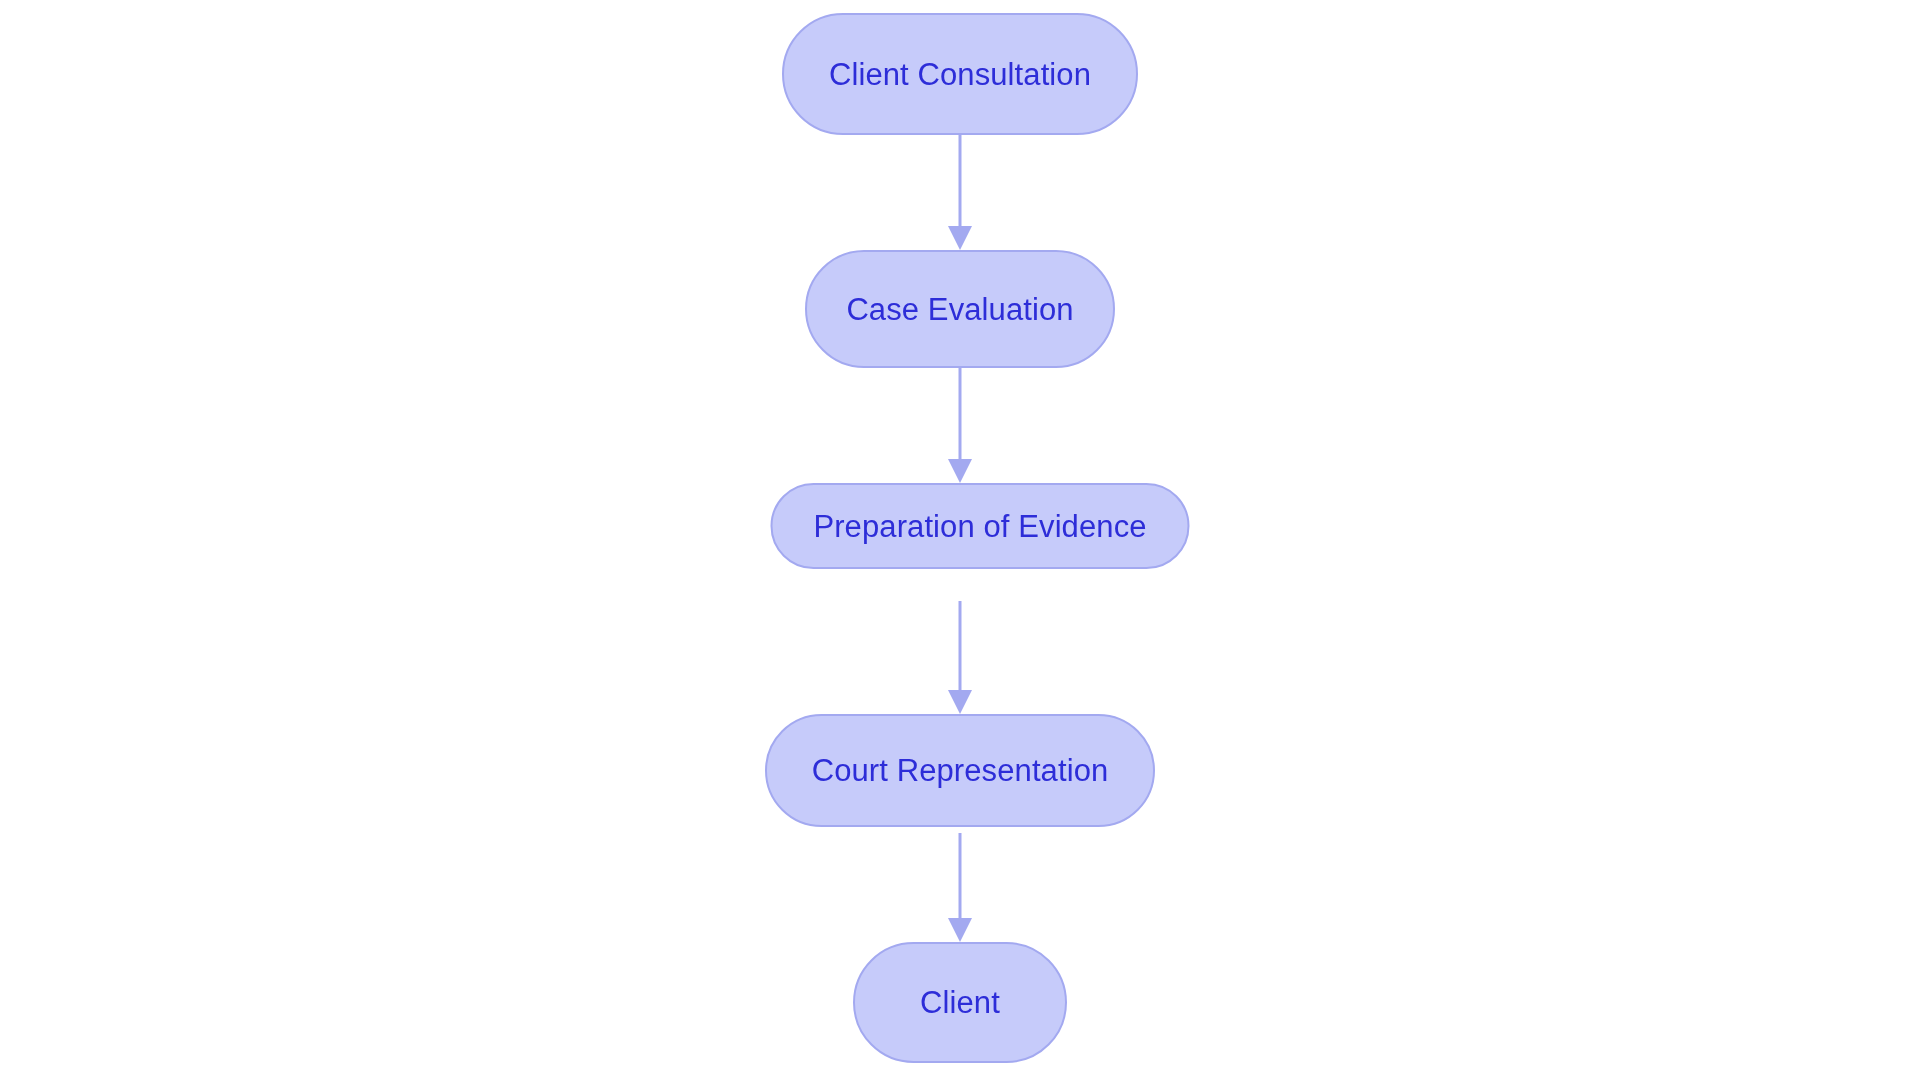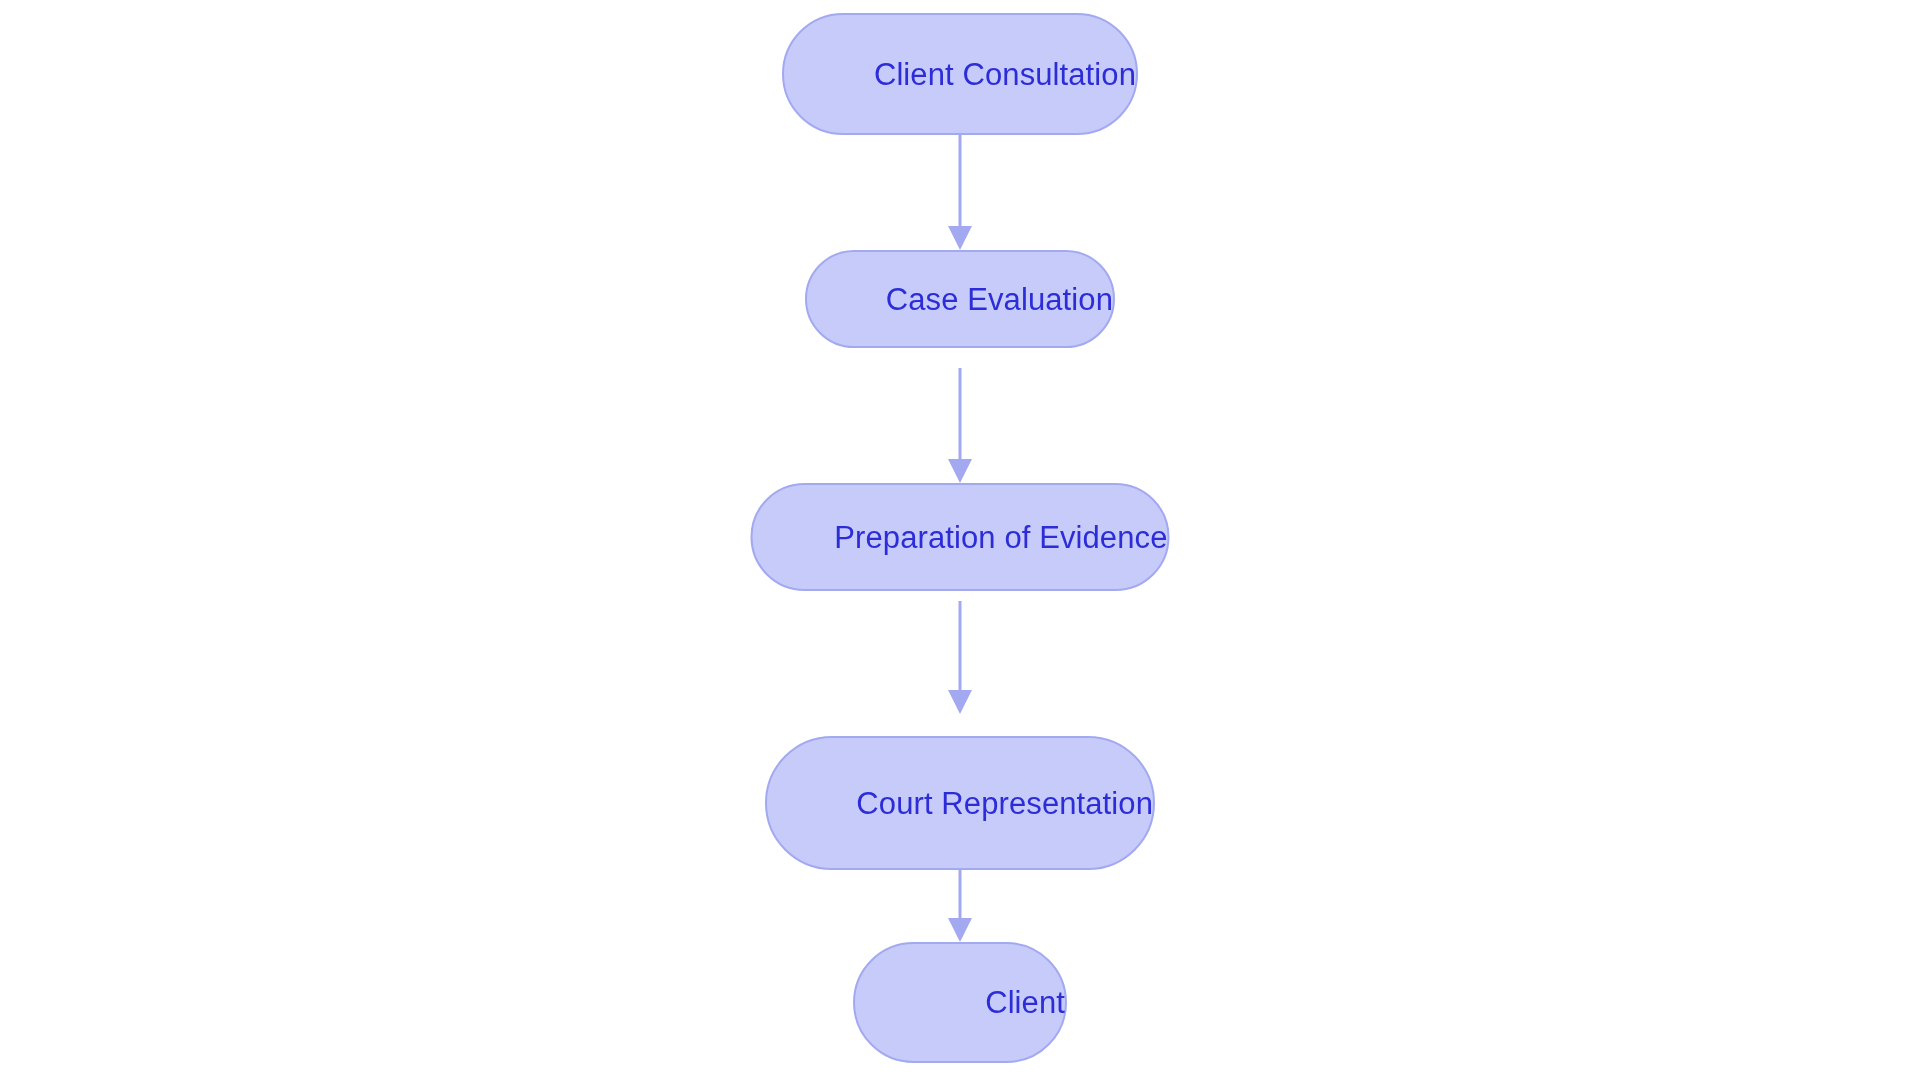--- a/index.html
+++ b/index.html
@@ -40,43 +40,43 @@
     width: 1920px;
     height: 1083px;
     z-index: 2;
   }
 
   .flow-node {
     position: absolute;
     box-sizing: border-box;
     display: flex;
     align-items: center;
-    justify-content: flex-end;
+    justify-content: center;
     background: #c6cbfa;
     border: 2px solid #a3a9f0;
     border-radius: 999px;
     transform: translateX(-50%);
   }
 
   .flow-node-label {
     color: #2d2dd8;
     font-size: 31px;
     font-weight: 400;
     letter-spacing: 0.1px;
     line-height: 1;
     white-space: nowrap;
     text-align: center;
     -webkit-font-smoothing: antialiased;
   }
 
   
   #node-1 { left: 960px; top: 13px;  width: 356px; height: 122px; }
-  #node-2 { left: 960px; top: 250px; width: 310px; height: 98px; }
-  #node-3 { left: 960px; top: 483px; width: 419px; height: 108px; }
-  #node-4 { left: 960px; top: 736px; width: 390px; height: 134px; }
+  #node-2 { left: 960px; top: 250px; width: 310px; height: 118px; }
+  #node-3 { left: 980px; top: 483px; width: 419px; height: 86px; }
+  #node-4 { left: 960px; top: 714px; width: 390px; height: 113px; }
   #node-5 { left: 960px; top: 942px; width: 214px; height: 121px; }
 </style>
 </head>
 <body>
 
 <div id="flowchart-canvas">
 
   <svg id="connector-layer" width="1920" height="1083" viewBox="0 0 1920 1083" xmlns="http://www.w3.org/2000/svg">
     <defs>
       <marker id="arrowhead" markerWidth="12" markerHeight="10" refX="11" refY="5" orient="auto" markerUnits="userSpaceOnUse">

